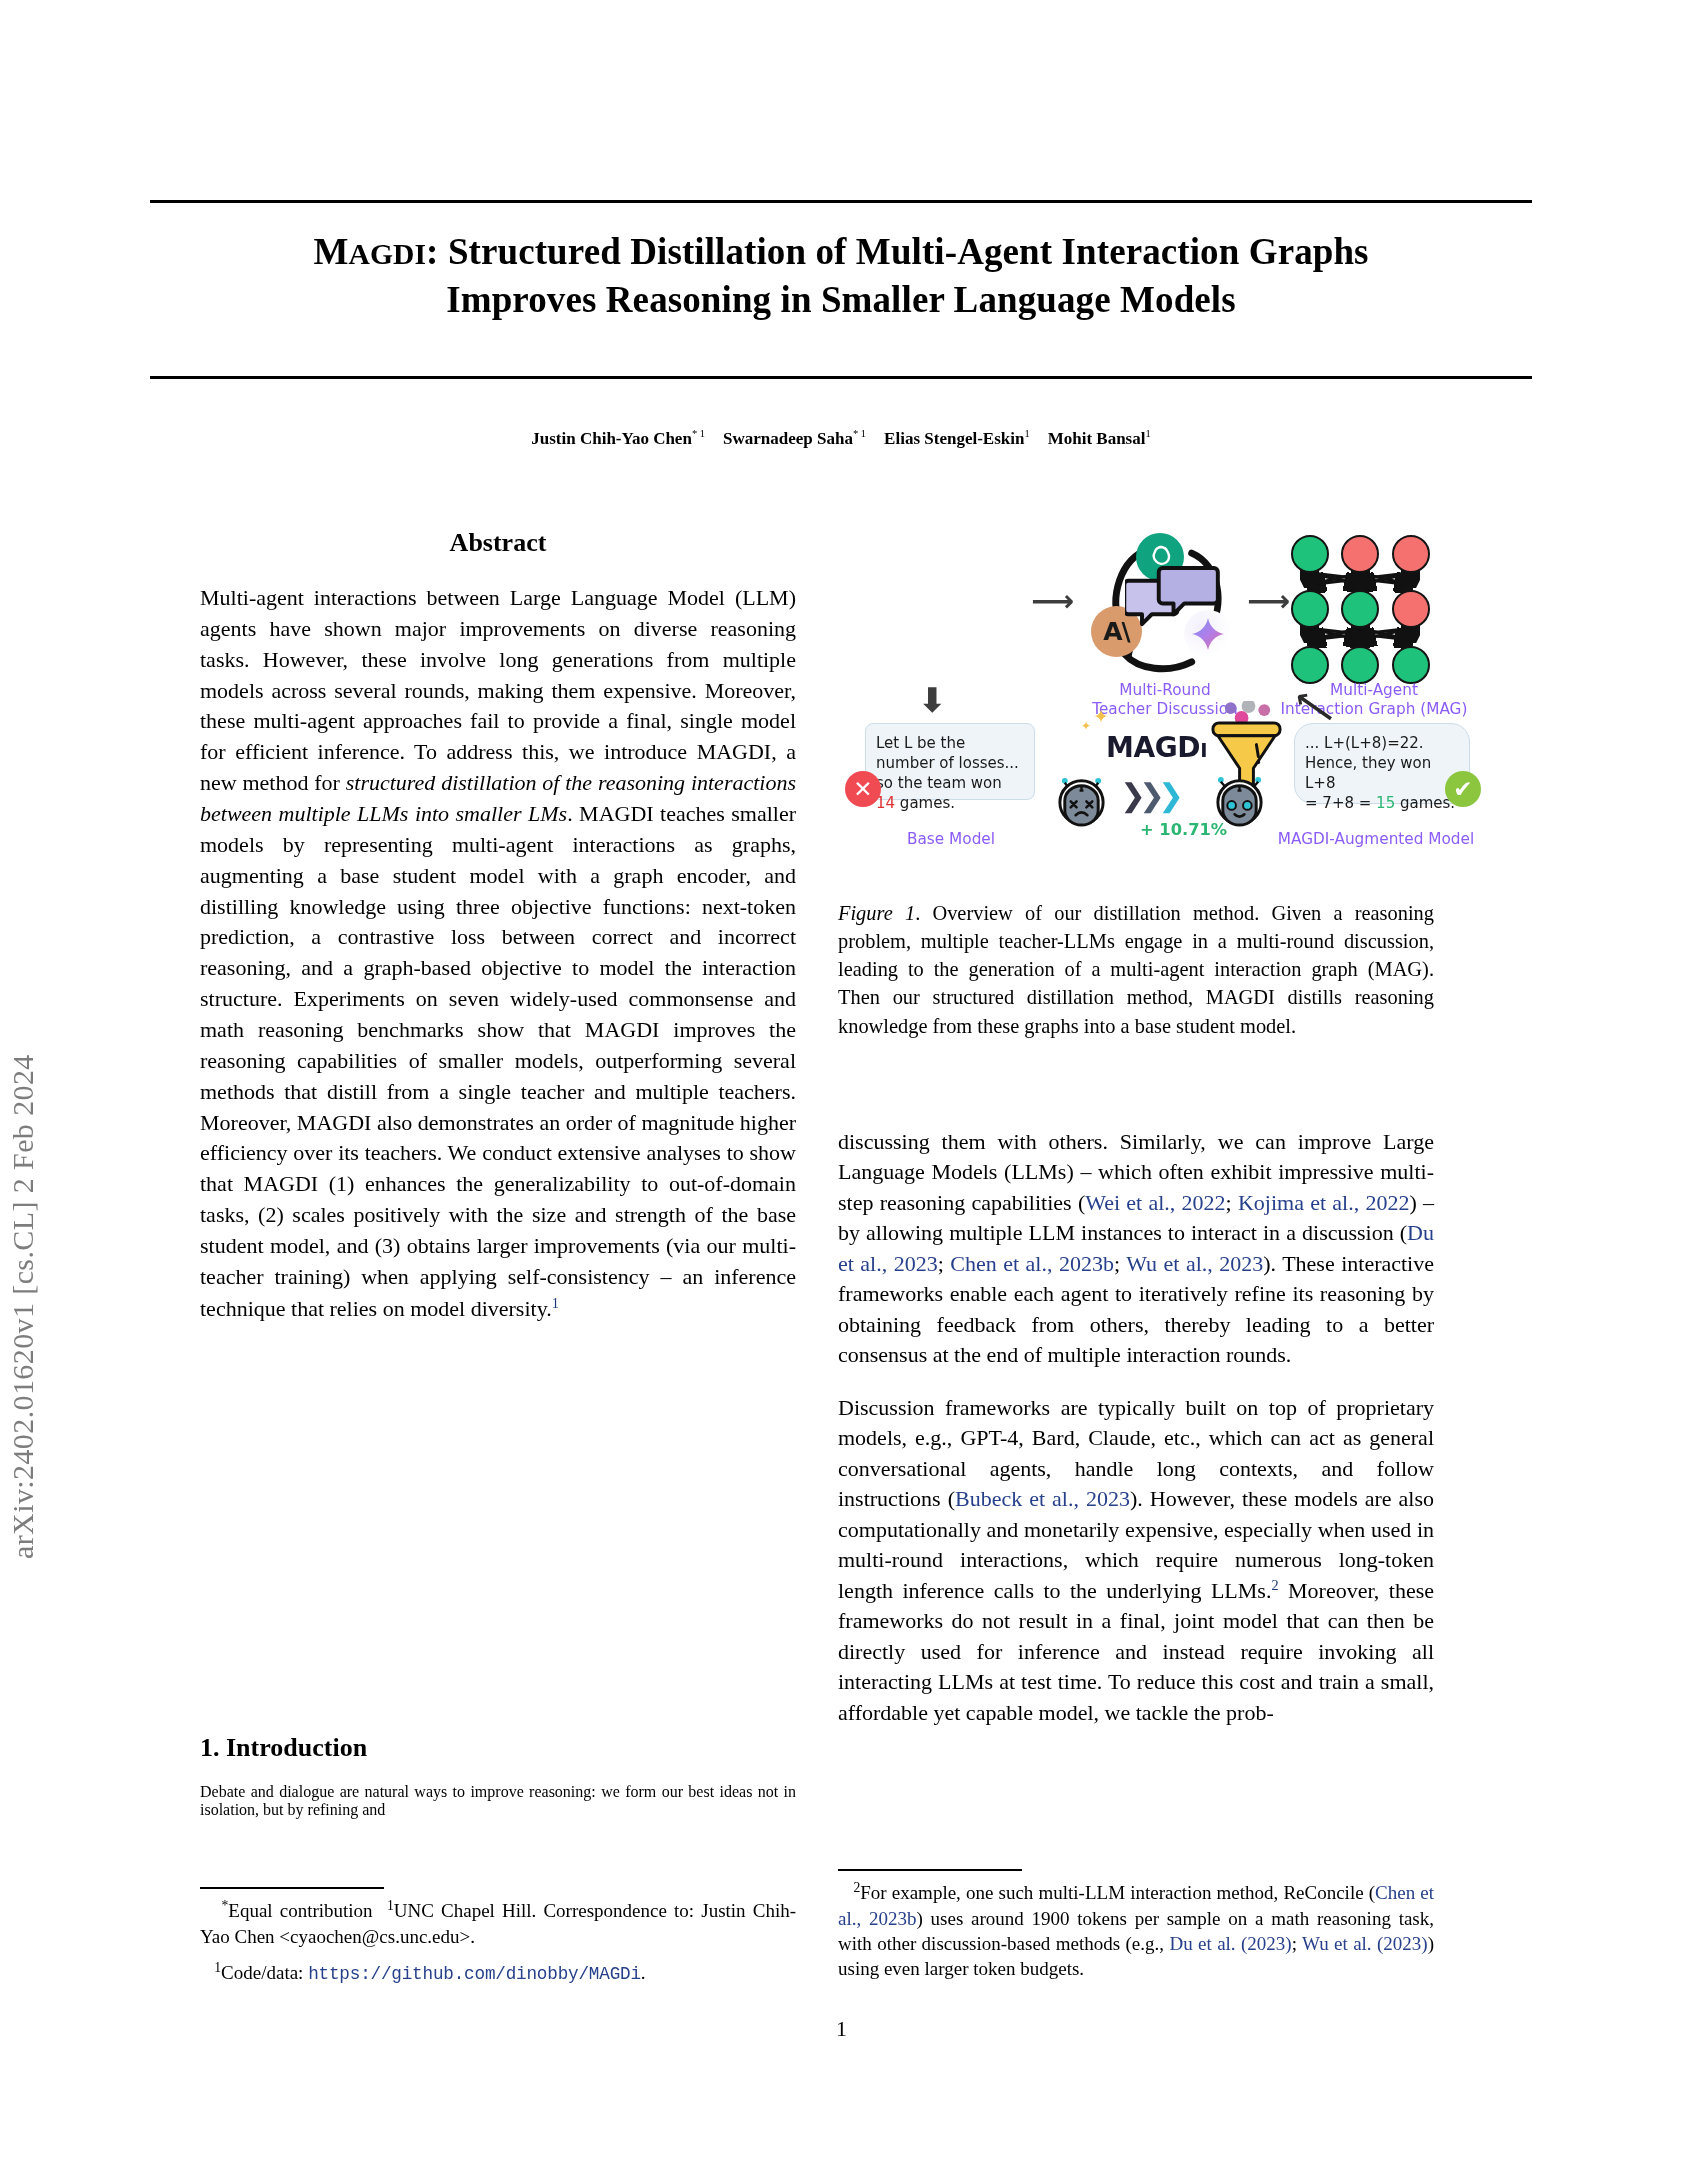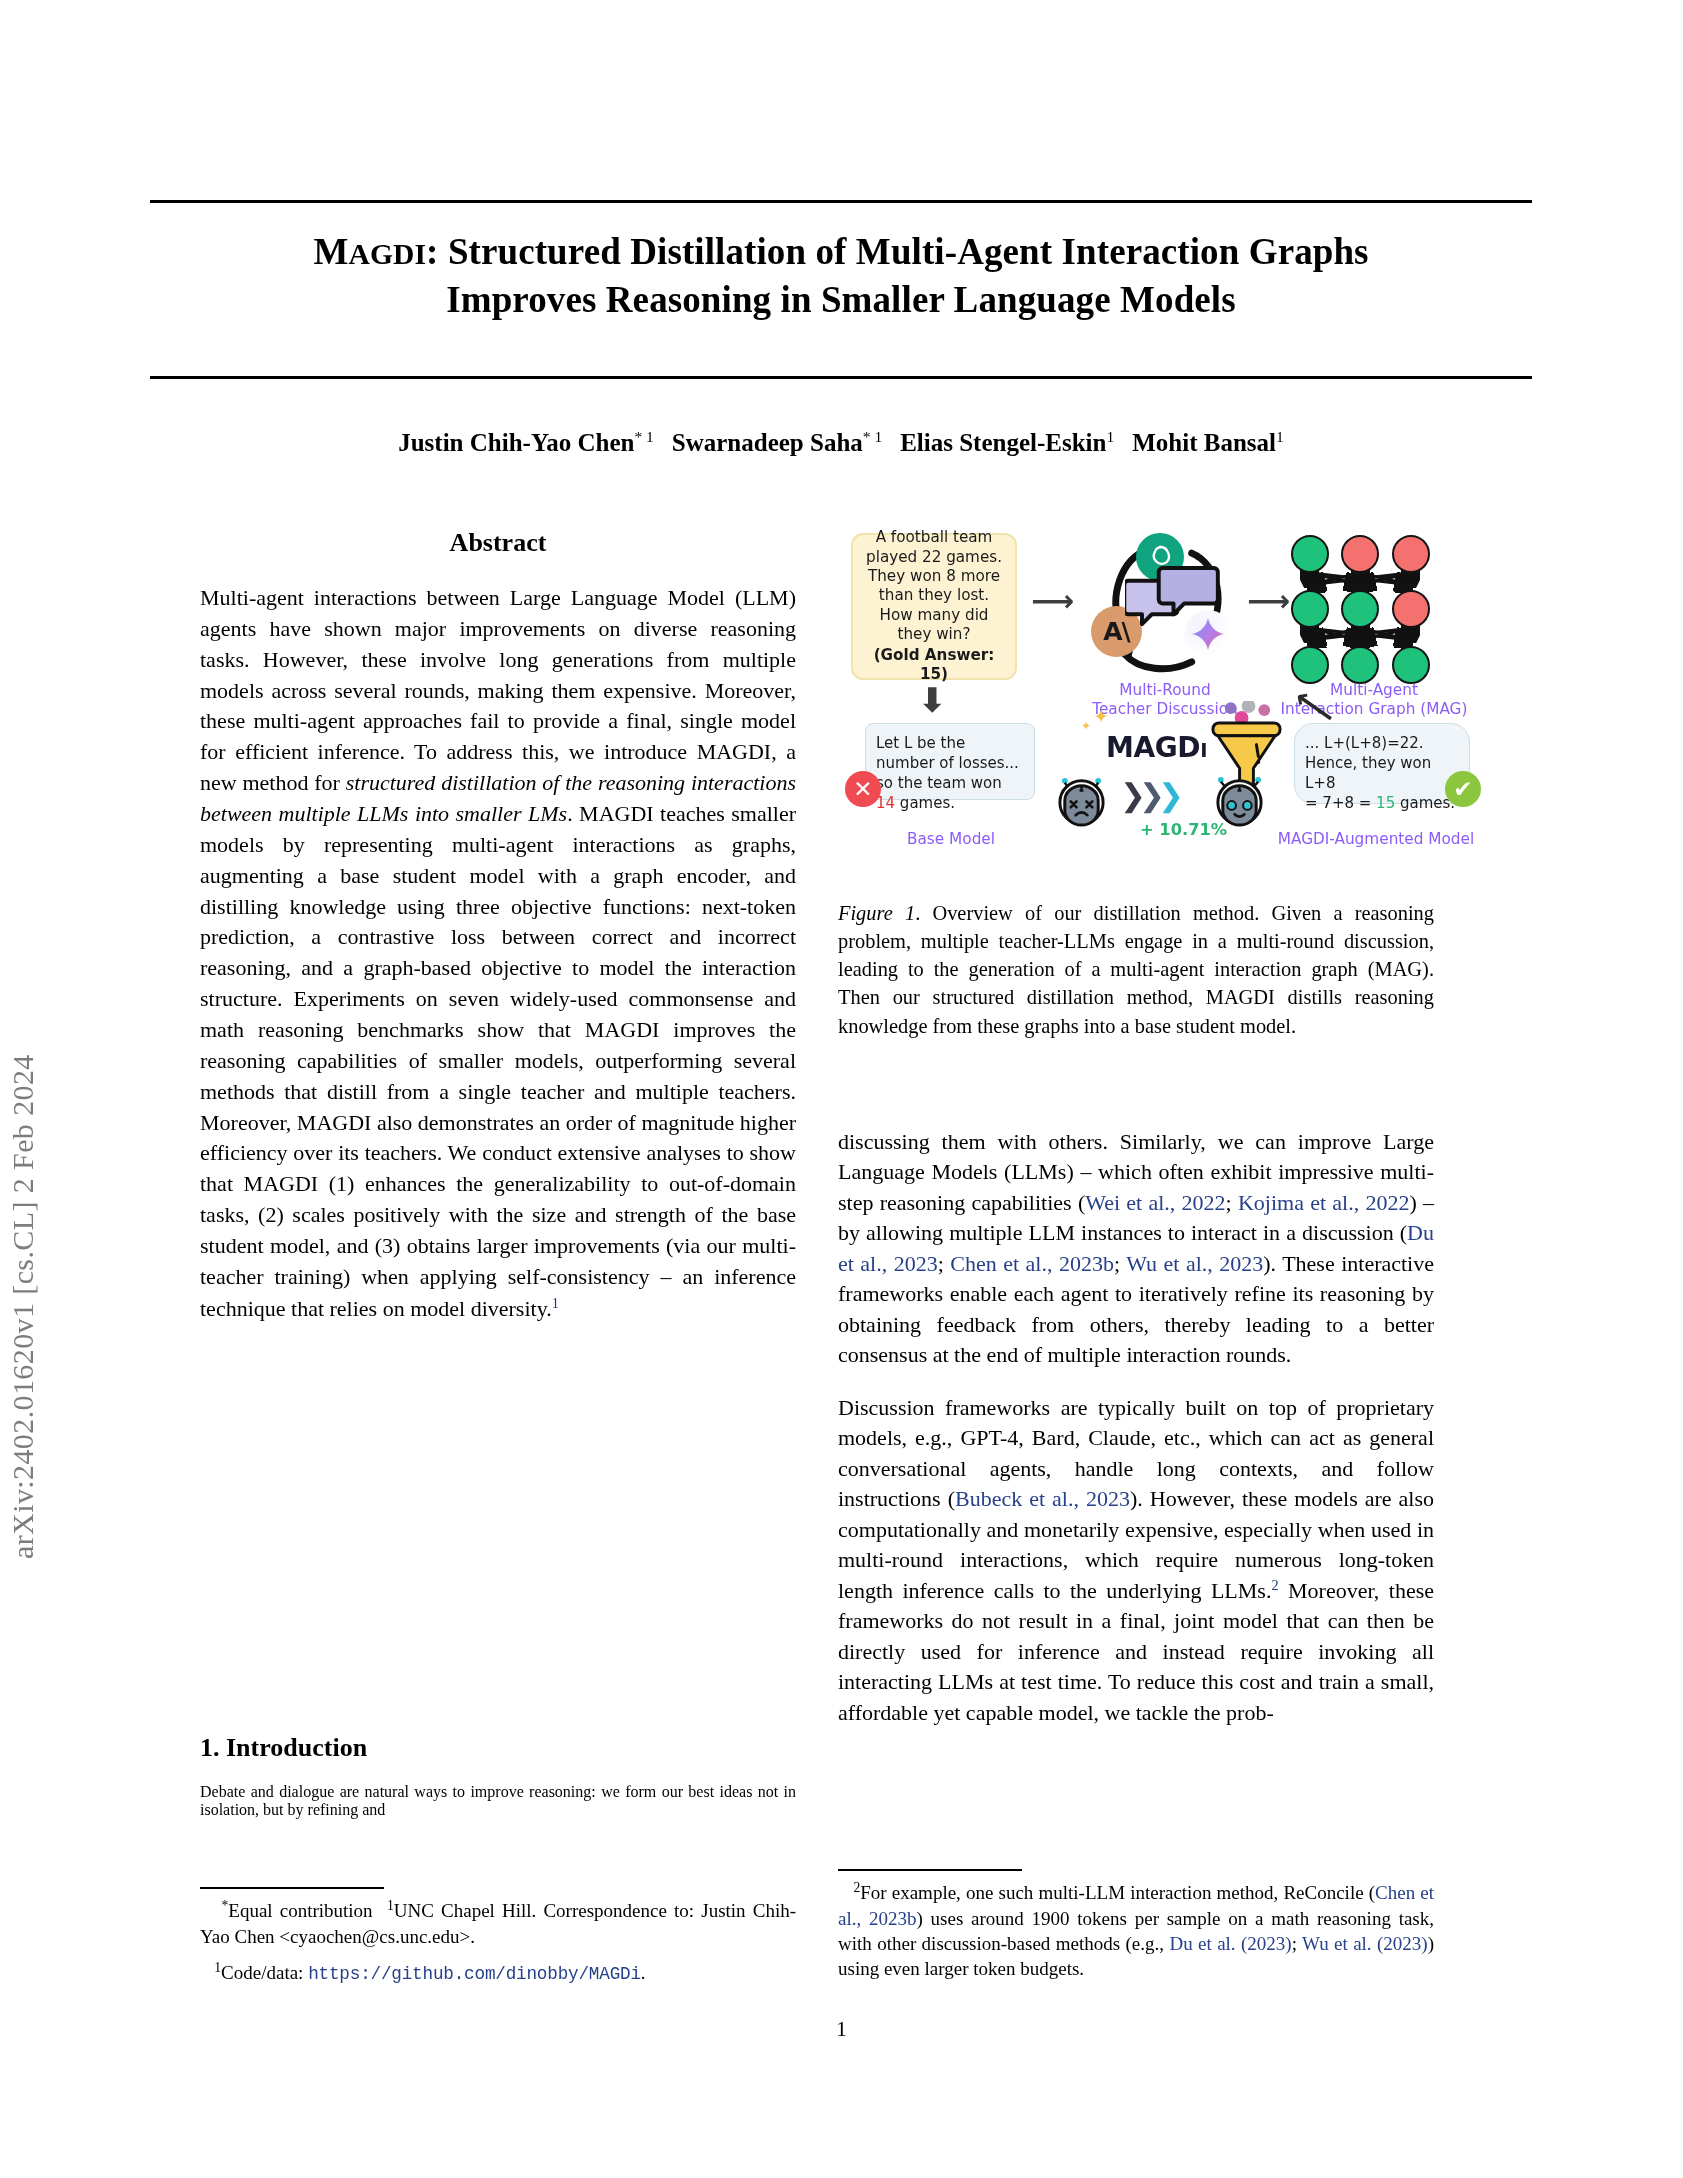--- a/index.html
+++ b/index.html
@@ -58,21 +58,21 @@
     letter-spacing: 0.1px;
   }
   .title .sc { font-size: 0.80em; }
 
   .authors {
     position: absolute;
     left: 168px;
     top: 428px;
     width: 1346px;
     text-align: center;
-    font-size: 25px;
+    font-size: 17px;
     font-weight: bold;
   }
   .authors sup { font-weight: normal; font-size: 0.62em; vertical-align: super; }
   .authors .gap { display: inline-block; width: 18px; }
 
   
   .col {
     position: absolute;
     width: 596px;
     font-size: 22px;
@@ -330,29 +330,20 @@
   </div>
 
   <div class="fn-rule" style="left:200px; top:1887px;"></div>
   <div class="footnotes" style="left:200px; top:1897px;">
     <p>&nbsp;&nbsp;&nbsp;<sup>*</sup><span>Equal contribution</span>&nbsp;&nbsp;<sup>1</sup><span>UNC Chapel Hill.  Correspondence to: Justin Chih-Yao Chen &lt;cyaochen@cs.unc.edu&gt;.</span></p>
     <p>&nbsp;&nbsp;&nbsp;<sup>1</sup><span>Code/data:</span> <a class="mono" href="#" style="text-decoration:none;">https://github.com/dinobby/MAGDi</a><span>.</span></p>
   </div>
 
   <div class="figure">
 
-    <div class="qbox">
-      <div>A football team</div>
-      <div>played 22 games.</div>
-      <div>They won 8 more</div>
-      <div>than they lost.</div>
-      <div>How many did</div>
-      <div>they win?</div>
-      <div class="gold">(Gold Answer: 15)</div>
-    </div>
 
     <div class="arrow-r" style="left:184px; top:61px;">⟶</div>
 
     <div class="round-group">
       <svg width="168" height="149" viewBox="0 0 170 150" style="position:absolute;left:0;top:0;">
         <path d="M40 96 C 28 66, 40 28, 68 18" stroke="#111" stroke-width="7" fill="none" stroke-linecap="round"></path>
         <polygon points="68,8 84,22 64,28" fill="#111"></polygon>
         <path d="M112 22 C 140 34, 146 74, 130 100" stroke="#111" stroke-width="7" fill="none" stroke-linecap="round"></path>
         <polygon points="136,110 124,92 144,92" fill="#111"></polygon>
         <path d="M112 132 C 88 144, 58 140, 44 124" stroke="#111" stroke-width="7" fill="none" stroke-linecap="round"></path>

